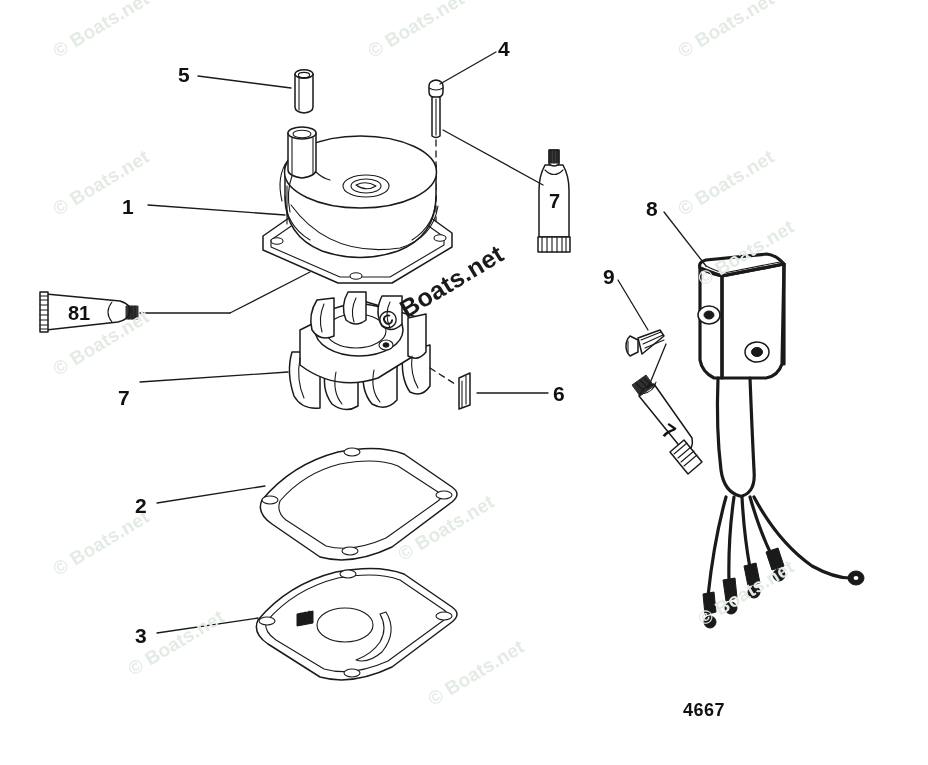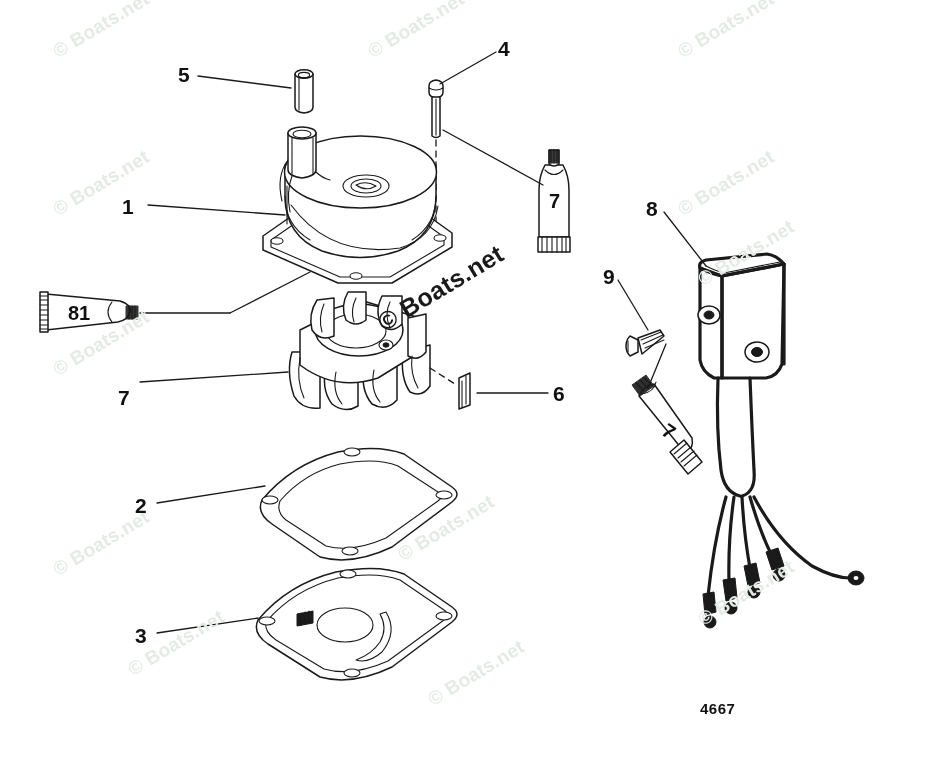--- a/index.html
+++ b/index.html
@@ -51,24 +51,23 @@
     font-family: "Liberation Sans", sans-serif;
     font-weight: bold;
     font-size: 21px;
     color: #111111;
     line-height: 1;
   }
   .figno {
     position: absolute;
     font-family: "Liberation Sans", sans-serif;
     font-weight: bold;
-    font-size: 15px;
+    font-size: 18px;
     color: #111111;
     letter-spacing: 0.5px;
-    margin-left: 17px;
   }
   .tubelabel {
     position: absolute;
     font-family: "Liberation Sans", sans-serif;
     font-weight: bold;
     font-size: 20px;
     color: #111111;
   }
 </style>
 </head>

